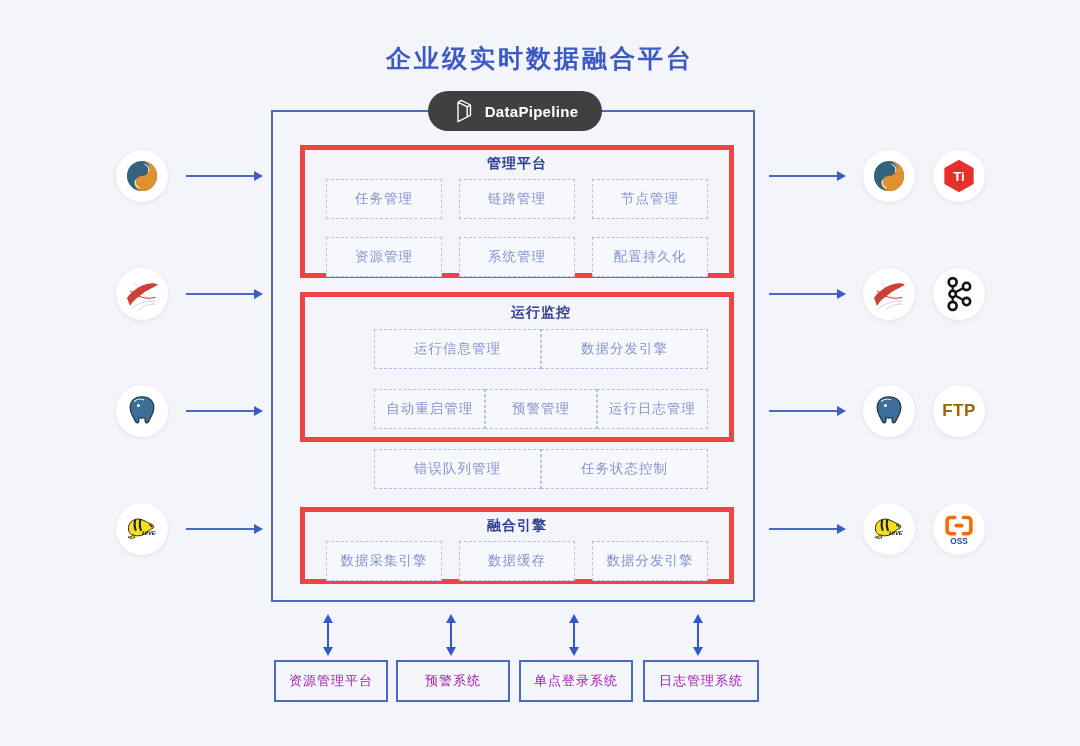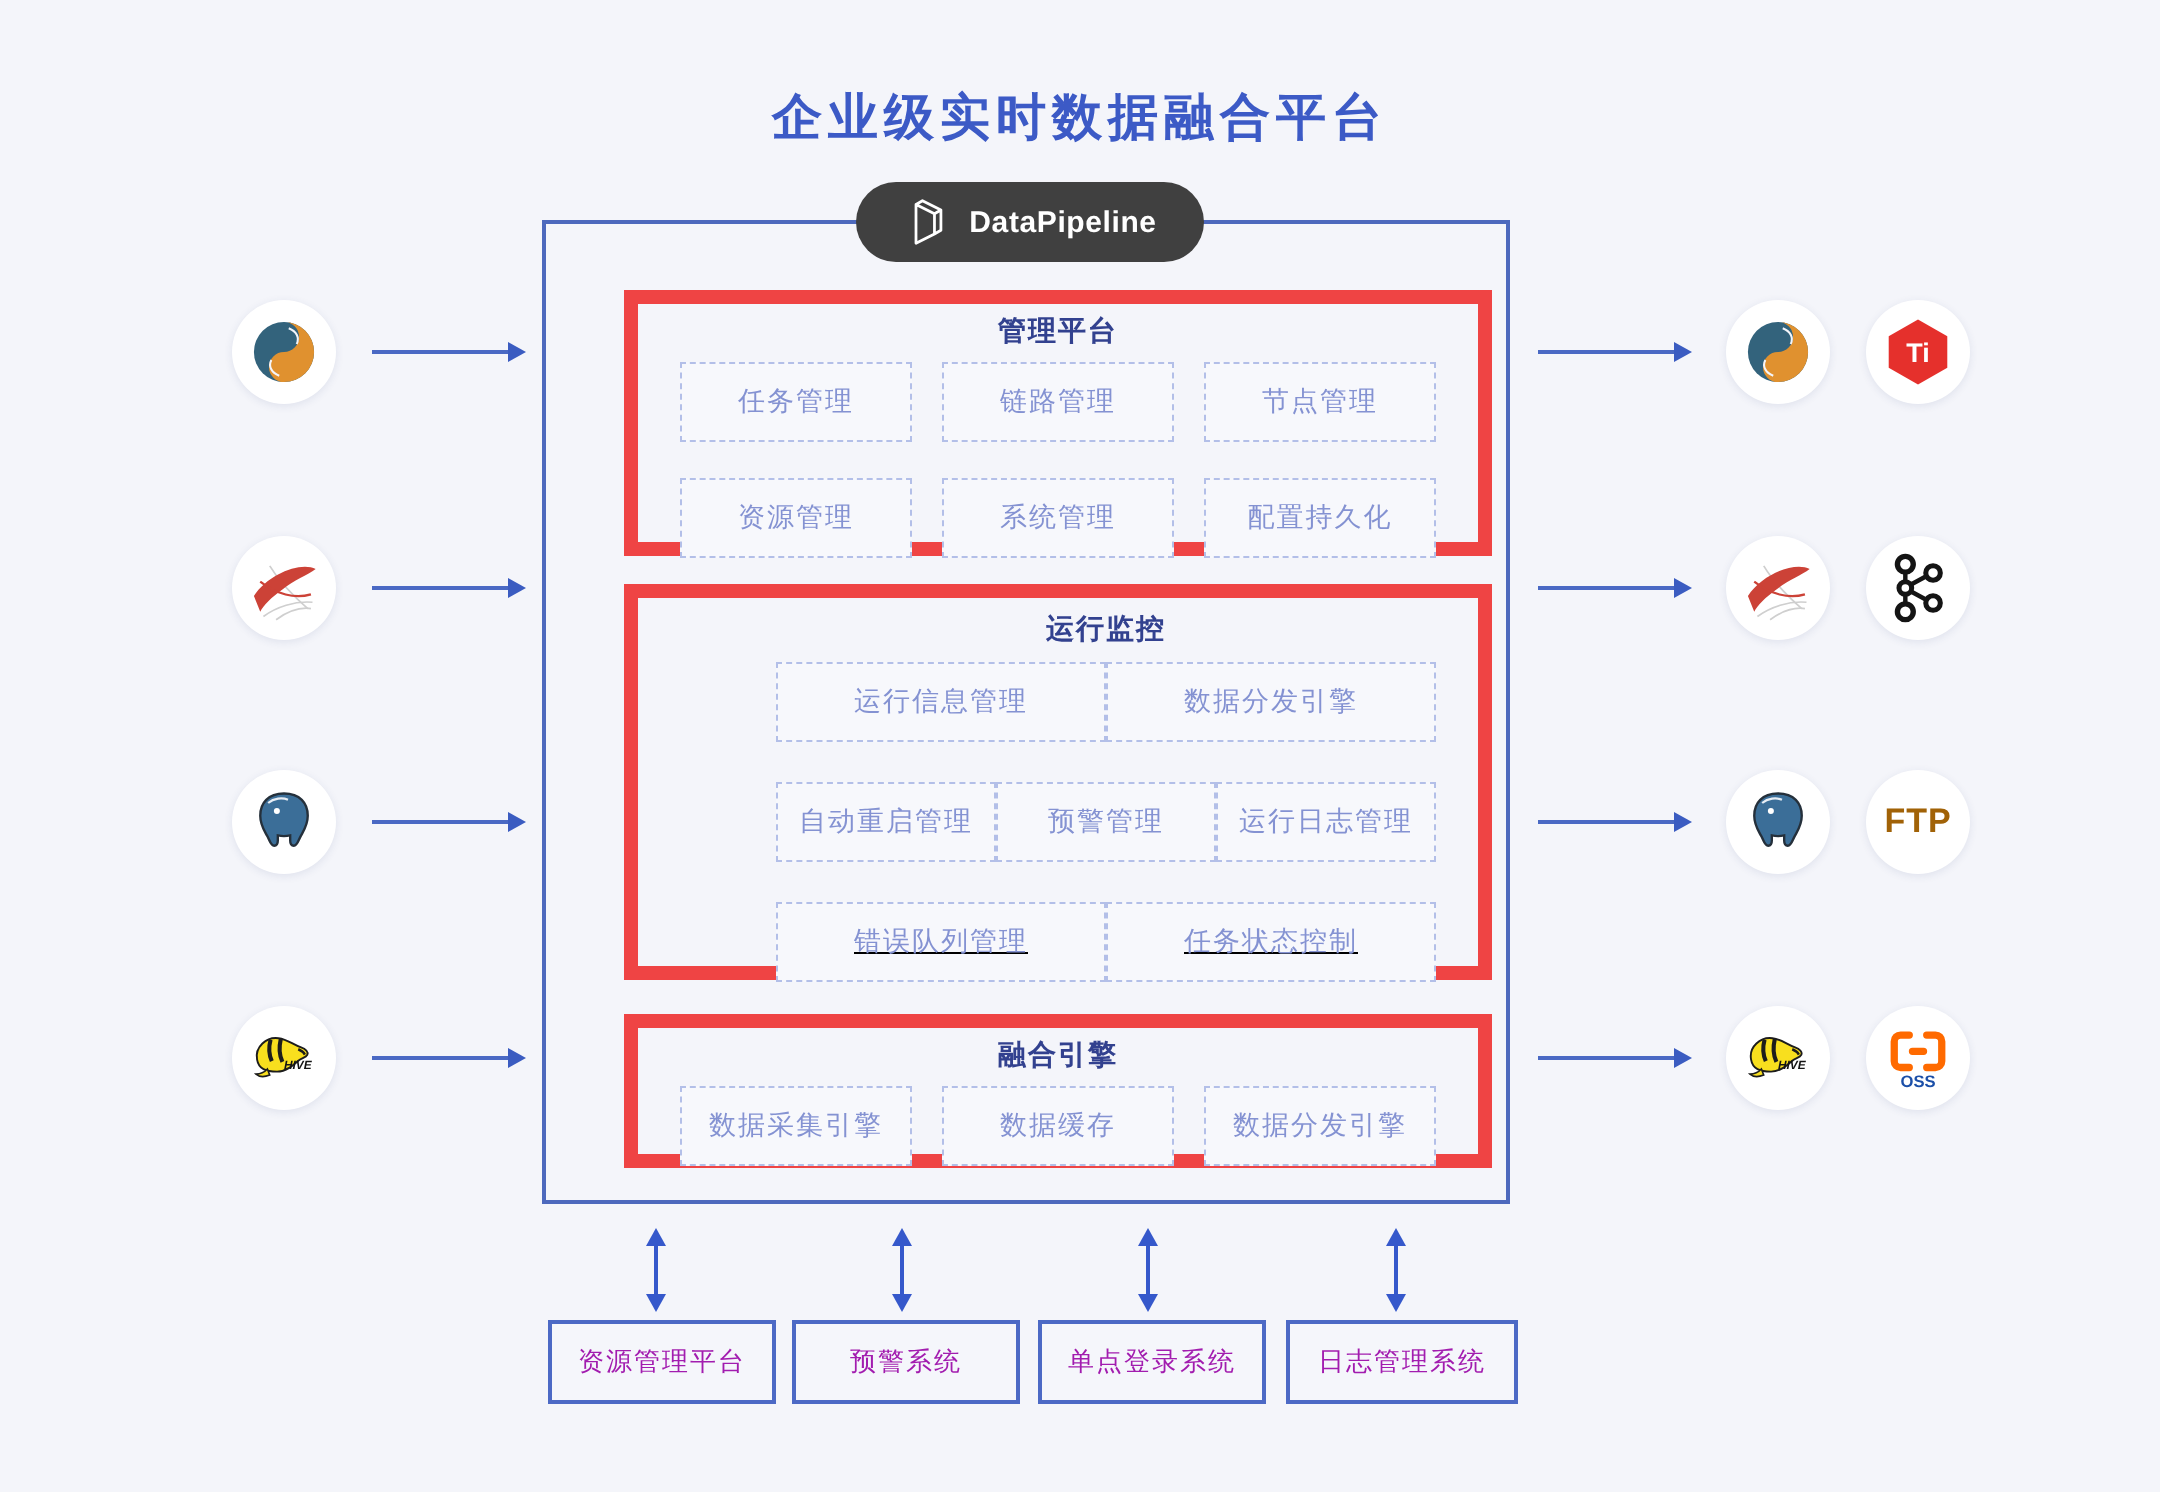--- a/index.html
+++ b/index.html
@@ -11,21 +11,21 @@
 
   .badge{position:absolute;left:428px;top:91px;width:174px;height:40px;background:#404040;
          border-radius:21px;display:flex;align-items:center;justify-content:center;gap:9px;
          color:#fff;z-index:3;}
   .badge .brand{font-size:15px;font-weight:bold;letter-spacing:.3px;}
   .badge svg{width:24px;height:26px;}
 
   .outer-box{position:absolute;left:271px;top:110px;width:484px;height:492px;
              border:2px solid #4d69bd;box-sizing:border-box;z-index:1;}
 
-  .section{position:absolute;left:312px;width:434px;border:7px solid #ef4444;
+  .section{position:absolute;left:300px;width:434px;border:5px solid #ef4444;
            box-sizing:border-box;z-index:2;}
   .sec-title{text-align:center;font-weight:bold;font-size:14px;color:#32418f;letter-spacing:1px;}
   .sec-row{display:flex;justify-content:space-between;padding:0 21px;}
   .module{border:1.5px dashed #b3bfe8;box-sizing:border-box;height:40px;background:#f7f8fc;
           display:flex;align-items:center;justify-content:center;
           color:#8492d2;font-size:13.5px;letter-spacing:1px;}
   .col3{width:116px;} .col2{width:178px;}
 
   .circle{position:absolute;width:52px;height:52px;border-radius:50%;background:#fff;
           box-shadow:0 1px 4px rgba(40,60,120,.10);display:flex;align-items:center;justify-content:center;z-index:2;}
@@ -137,42 +137,42 @@
         </div>
       <div class="module col3">
           <span>系统管理</span>
         </div>
       <div class="module col3">
           <span>配置持久化</span>
         </div>
     </div>
   </div>
 
-  <div class="section" style="top:292px;height:198px;padding-left:48px;">
+  <div class="section" style="top:292px;height:150px;padding-left:48px;">
     <div class="sec-title" style="margin-top:7px;">运行监控</div>
     <div class="sec-row" style="margin-top:7px;text-align:center;">
       <div class="module col2">
           <span>运行信息管理</span>
         </div>
       <div class="module col2">
           <span>数据分发引擎</span>
         </div>
     </div>
     <div class="sec-row" style="margin-top:20px;">
       <div class="module col3">
           <span>自动重启管理</span>
         </div>
       <div class="module col3">
           <span>预警管理</span>
         </div>
       <div class="module col3">
           <span>运行日志管理</span>
         </div>
     </div>
-    <div class="sec-row" style="margin-top:20px;text-decoration:underline;">
+    <div class="sec-row" style="margin-top:20px;">
       <div class="module col2">
           <span>错误队列管理</span>
         </div>
       <div class="module col2">
           <span>任务状态控制</span>
         </div>
     </div>
   </div>
 
   <div class="section" style="top:507px;height:77px;">

